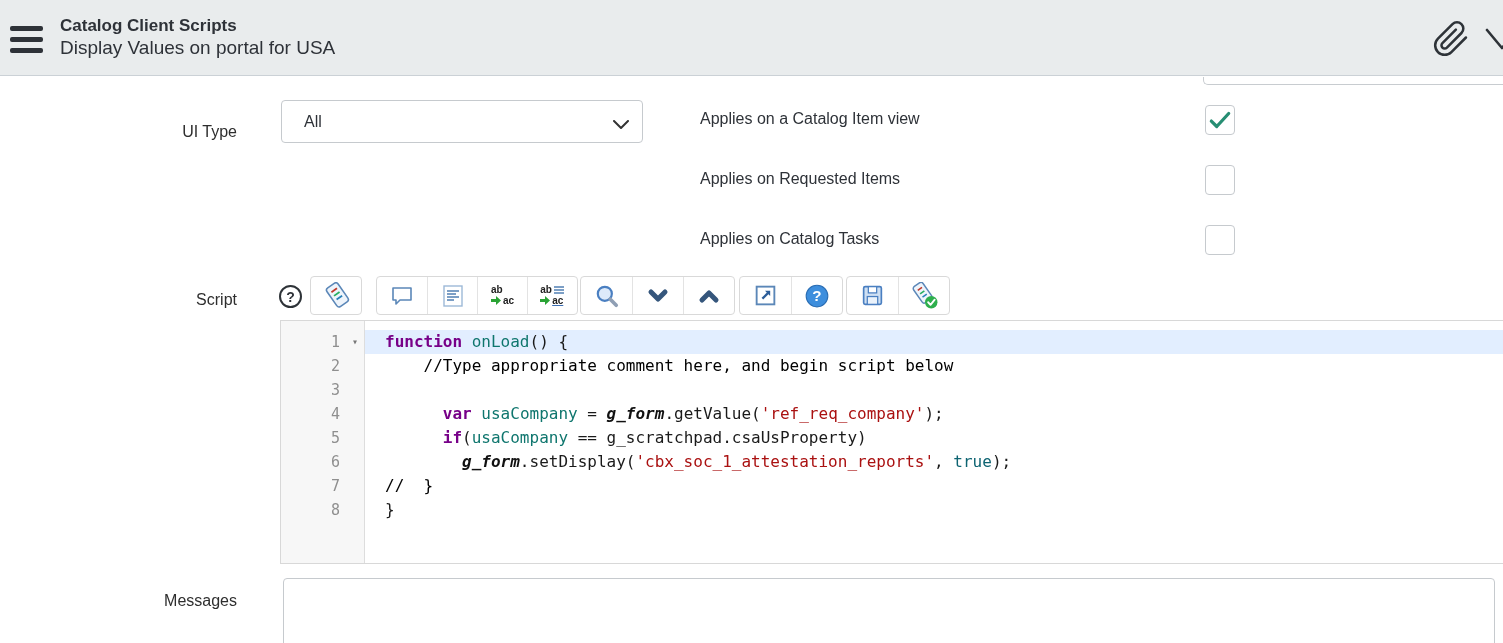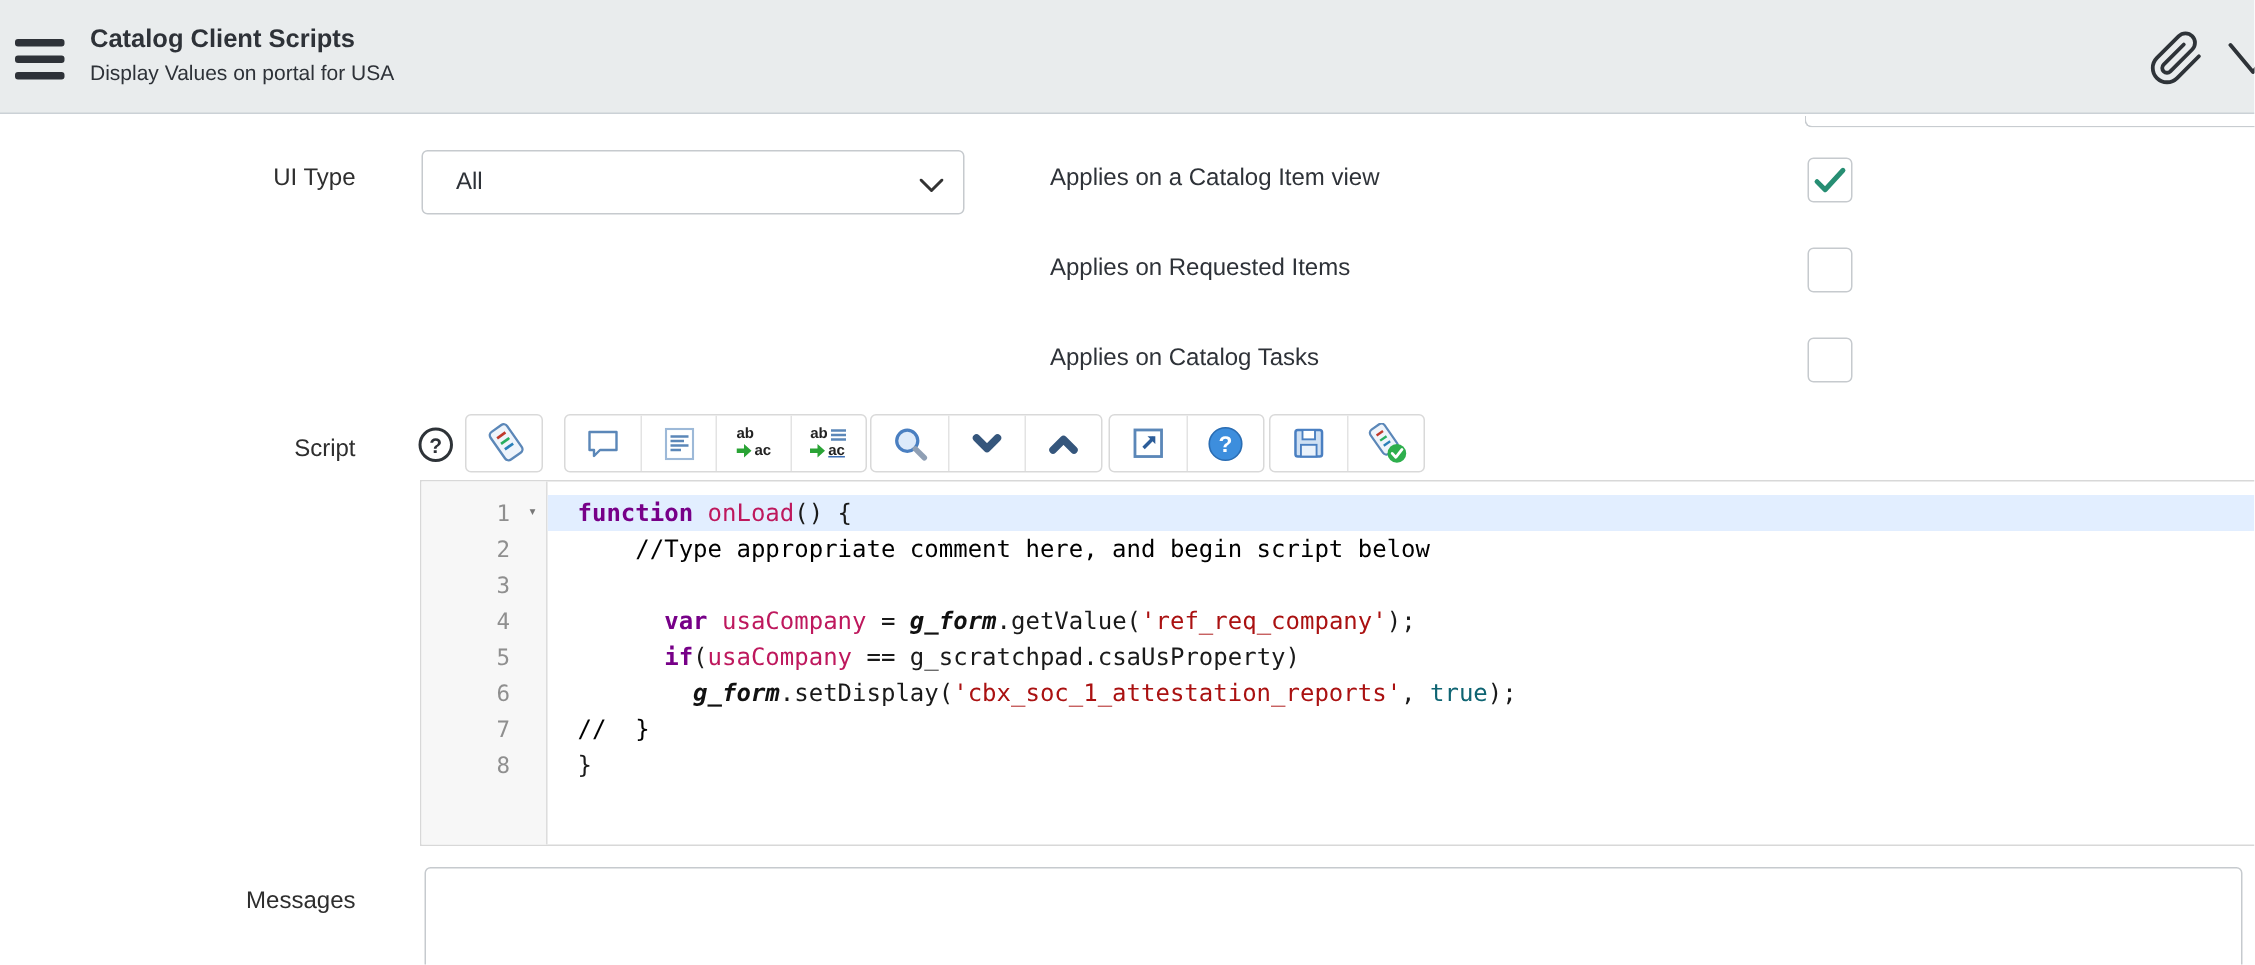--- a/index.html
+++ b/index.html
@@ -7,33 +7,33 @@
   .screen { position:relative; width:1503px; height:643px; background:#fff; overflow:hidden;
             font-family:"Liberation Sans", sans-serif; color:#2e3238; }
 
   
   .header { position:absolute; left:0; top:0; width:1503px; height:76px;
             background:#e9eced; border-bottom:1px solid #cbd1d6;padding-left:28px; }
   .hamburger { position:absolute; left:10px; top:26px; width:33px; height:27px; cursor:pointer; }
   .hamburger div { height:5px; background:#2e3238; border-radius:2px; margin-bottom:6px; }
   .title-block { position:absolute; left:60px; top:15px; line-height:22px; }
   .title-block .t1 { font-size:17px; font-weight:bold; }
-  .title-block .t2 { font-size:14px; }
+  .title-block .t2 { font-size:19px; }
   .hdr-icon { position:absolute; top:20px; }
   .paperclip { left:1432px; }
   .filter-partial { left:1484px; top:28px; }
 
   
   .partial-field { position:absolute; left:1203px; top:77px; width:310px; height:8px;
                    border-left:1px solid #c8ccd0; border-bottom:1px solid #c8ccd0;
                    border-bottom-left-radius:5px; background:#fff; }
 
   
   .fld-label { position:absolute; left:0; width:237px; text-align:right; font-size:16px; color:#2e2e2e; }
-  .lbl-ui-type { top:110px; }
+  .lbl-ui-type { top:123px; }
   .lbl-script  { top:291px; }
   .lbl-messages{ top:592px; }
 
   
   .select { position:absolute; left:281px; top:100px; width:362px; height:43px;
             border:1px solid #c6cace; border-radius:4px; background:#fff;
             display:flex; align-items:center; padding-left:22px; font-size:16px; cursor:pointer; }
   .select .chev { position:absolute; right:13px; top:15px; }
 
   
@@ -64,21 +64,21 @@
             border:1px solid #d8d8d8; border-right:none; background:#fff; display:flex;
             font-family:"DejaVu Sans Mono", monospace; }
   .gutter { width:84px; background:#f7f7f7; border-right:1px solid #dddddd;
             padding-top:9px; font-size:15px; color:#8f8f8f; }
   .gutter-line { position:relative; height:24px; line-height:24px; text-align:right; padding-right:24px; }
   .gutter-line .fold { position:absolute; right:6px; top:0; font-size:10px; color:#777; }
   .code-area { flex:1; padding-top:9px; font-size:16px; overflow:hidden; }
   .code-line { height:24px; line-height:24px; white-space:pre; padding-left:20px; }
   .code-line.active { background:#e2eeff; }
   .tok-k { color:#770088; font-weight:bold; }
-  .tok-d { color:#be185d; }
+  .tok-d { color:#0f766e; }
   .tok-s { color:#aa1111; }
   .tok-c { color:#000000; }
   .tok-a { color:#0e6472; }
   .tok-g { color:#111; font-weight:bold; font-style:italic;text-align:center; }
   .tok-p { color:#1a1a1a; }
 
   
   .messages { position:absolute; left:283px; top:578px; width:1212px; height:110px;
               border:1px solid #c6cace; border-radius:4px; resize:none; font-size:15px;
               font-family:"Liberation Sans", sans-serif; padding:6px 10px; outline:none; }

